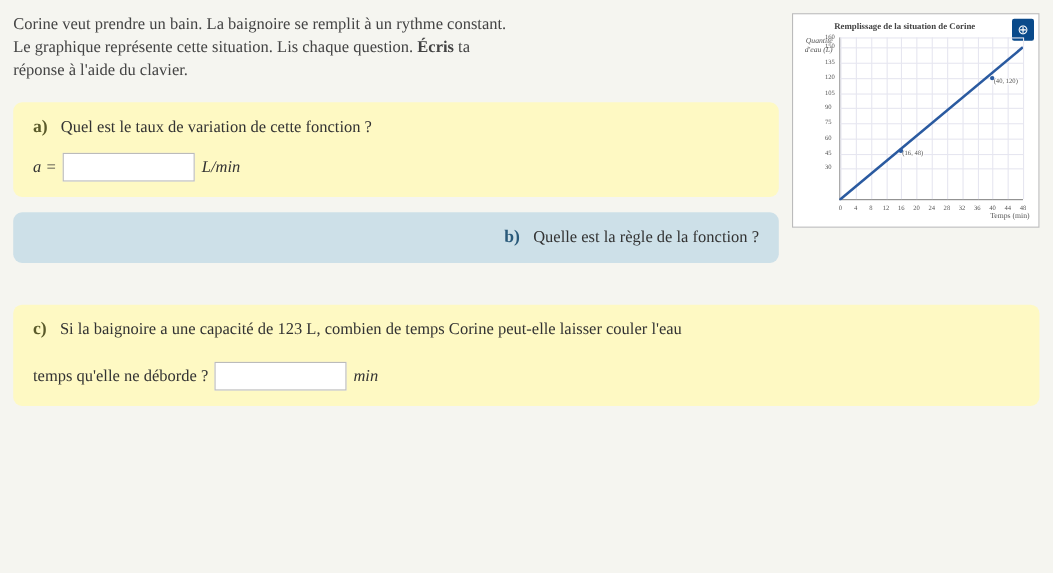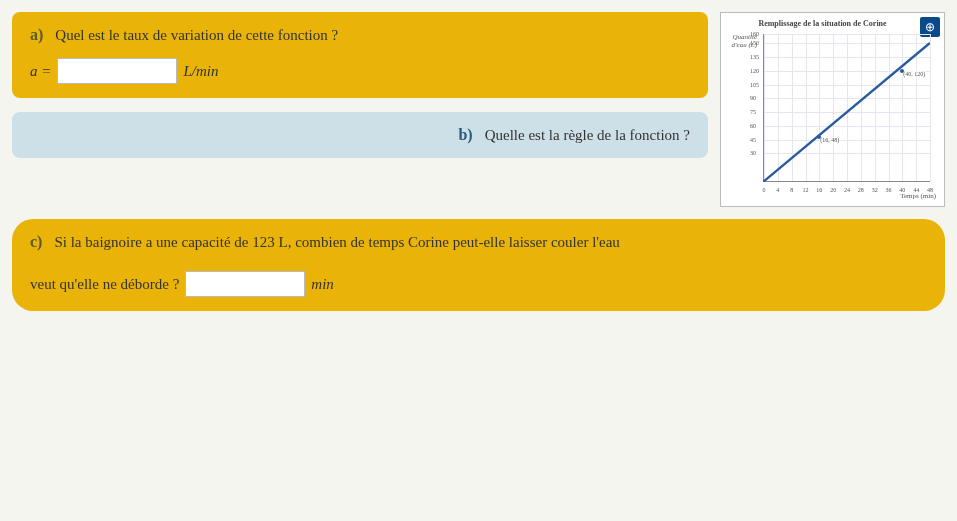--- a/index.html
+++ b/index.html
@@ -24,21 +24,21 @@
       color: #444;
       margin-bottom: 18px;
       max-width: 640px;
     }
     .strong { font-weight: bold; }
     .question-box {
       border-radius: 8px;
       padding: 14px 18px;
       margin-bottom: 14px;
     }
-    .olive { background: #eab308; }
+    .olive { background: #fef9c3; }
     .blue  { background: #cde0e8; text-align: right; }
     .q-label { font-weight: bold; margin-right: 8px; color: #5a5a2a; }
     .q-label.blue-lbl { color: #2a5a7a; }
     .q-text { font-size: 15px; color: #333; }
     .answer-row {
       margin-top: 14px;
       font-style: italic;
       font-size: 15px;
       display: flex;
       align-items: center;
@@ -78,27 +78,32 @@
     .ylabel { position: absolute; left: 0; top: 4px; font-size: 7px; line-height:1.1; text-align:right; width:30px;font-style:italic;}
     .axes { position: absolute; left: 36px; top: 4px; right: 8px; bottom: 18px; border-left:1px solid #888; border-bottom:1px solid #888;}
     .grid-v, .grid-h { position:absolute; background:#e6e6f0; }
     .grid-v { width:1px; top:0; bottom:0; }
     .grid-h { height:1px; left:0; right:0; }
     .tick-x { position:absolute; bottom:-12px; font-size:6px; transform:translateX(-50%); }
     .tick-y { position:absolute; left:-14px; font-size:6px; transform:translateY(50%); }
     .xlabel { position:absolute; right:2px; bottom:0; font-size:7px; }
     .plot-line { position:absolute; left:36px; top:4px; right:8px; bottom:18px; pointer-events:none;}
     .pt-label { position:absolute; font-size:6px; background:rgba(255,255,255,0.7); padding:0 1px;}
-    .question-c { margin-top: 12px; border-radius: 21px; }
+    .question-c { margin-top: 24px; }
   </style>
 </head>
 <body>
 
 <div class="top-section">
   <div class="left-col">
+    <div class="instructions">
+      <span>Corine veut prendre un bain. La baignoire se remplit à un rythme constant.</span><br>
+      <span>Le graphique représente cette situation. Lis chaque question. </span><span class="strong">Écris</span><span> ta</span><br>
+      <span>réponse à l'aide du clavier.</span>
+    </div>
 
     <div class="question-box olive">
       <div>
         <span class="q-label">a)</span>
         <span class="q-text">Quel est le taux de variation de cette fonction ?</span>
       </div>
       <div class="answer-row">
         <span>a =</span>
         <span class="input-box"></span>
         <span>L/min</span>
@@ -181,17 +186,17 @@
     </div>
   </div>
 </div>
 
 <div class="question-box olive question-c">
   <div>
     <span class="q-label">c)</span>
     <span class="q-text">Si la baignoire a une capacité de 123 L, combien de temps Corine peut-elle laisser couler l'eau</span>
   </div>
   <div class="answer-row" style="margin-top:20px;">
-    <span class="q-text" style="font-style:normal;">veut qu'elle ne déborde ?</span>
+    <span class="q-text" style="font-style:normal;">temps qu'elle ne déborde ?</span>
     <span class="input-box"></span>
     <span>min</span>
   </div>
 </div>
 
 </body></html>

